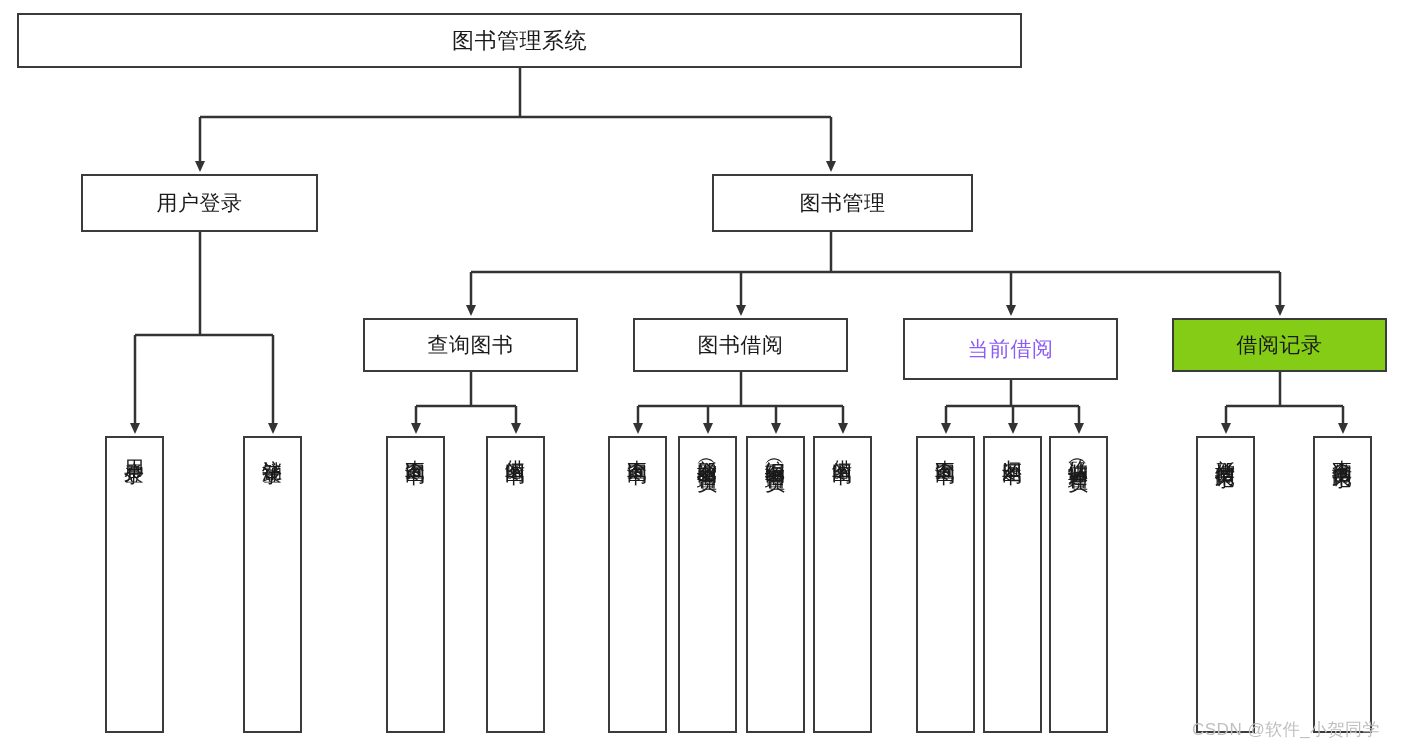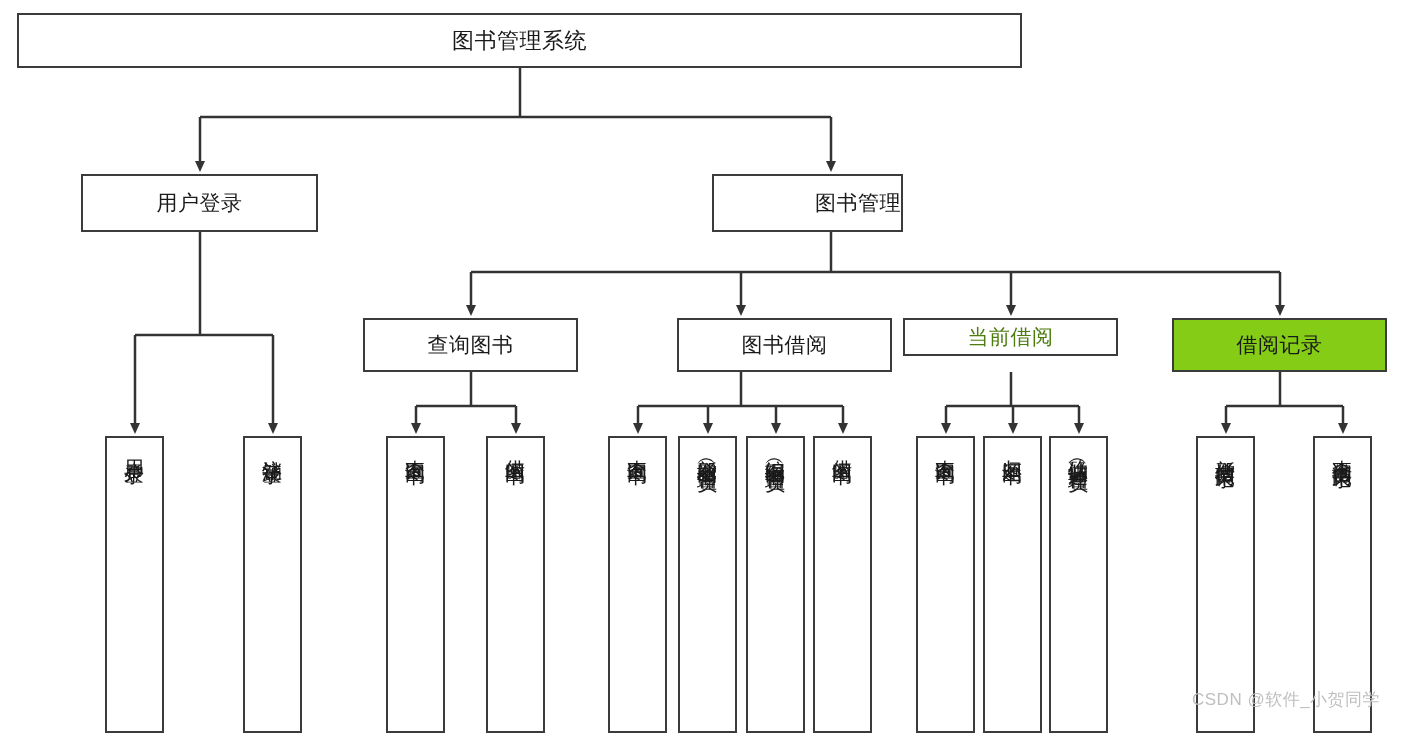--- a/index.html
+++ b/index.html
@@ -115,30 +115,30 @@
         <path d="M1343,406 L1343,424" stroke="#333333" stroke-width="2.5" fill="none" marker-end="url(#arrow)"></path>
       </g>
   </svg>
   <div id="node-layer">
       <div class="node horizontal root" style="left: 17px; top: 13px; width: 1005px; height: 55px; border-color: rgb(59, 59, 59); background: rgb(255, 255, 255); color: rgb(26, 26, 26);">
         <span class="label">图书管理系统</span>
       </div>
       <div class="node horizontal" style="left: 81px; top: 174px; width: 237px; height: 58px; border-color: rgb(59, 59, 59); background: rgb(255, 255, 255); color: rgb(26, 26, 26);">
         <span class="label">用户登录</span>
       </div>
-      <div class="node horizontal" style="left: 712px; top: 174px; width: 191px; height: 58px; border-color: rgb(59, 59, 59); background: rgb(255, 255, 255); color: rgb(26, 26, 26); justify-content: flex-end;">
+      <div class="node horizontal" style="left: 712px; top: 174px; width: 261px; height: 58px; border-color: rgb(59, 59, 59); background: rgb(255, 255, 255); color: rgb(26, 26, 26);">
         <span class="label">图书管理</span>
       </div>
       <div class="node horizontal" style="left: 363px; top: 318px; width: 215px; height: 54px; border-color: rgb(59, 59, 59); background: rgb(255, 255, 255); color: rgb(26, 26, 26);">
         <span class="label">查询图书</span>
       </div>
-      <div class="node horizontal" style="left: 633px; top: 318px; width: 215px; height: 54px; border-color: rgb(59, 59, 59); background: rgb(255, 255, 255); color: rgb(26, 26, 26); margin-left: 44px;">
+      <div class="node horizontal" style="left: 633px; top: 318px; width: 215px; height: 54px; border-color: rgb(59, 59, 59); background: rgb(255, 255, 255); color: rgb(26, 26, 26);">
         <span class="label">图书借阅</span>
       </div>
-      <div class="node horizontal" style="left: 903px; top: 318px; width: 215px; height: 38px; border-color: rgb(59, 59, 59); background: rgb(255, 255, 255); color: #4d7c0f;">
+      <div class="node horizontal" style="left: 903px; top: 318px; width: 215px; height: 62px; border-color: rgb(59, 59, 59); background: rgb(255, 255, 255); color: #8b5cf6;">
         <span class="label">当前借阅</span>
       </div>
       <div class="node horizontal" style="left: 1172px; top: 318px; width: 215px; height: 54px; border-color: rgb(59, 59, 59); background: #84cc16; color: rgb(26, 26, 26);">
         <span class="label">借阅记录</span>
       </div>
       <div class="node vertical" style="left: 105px; top: 436px; width: 59px; height: 297px; border-color: rgb(59, 59, 59); background: rgb(255, 255, 255); color: rgb(26, 26, 26);">
         <span class="label">用户登录</span>
       </div>
       <div class="node vertical" style="left: 243px; top: 436px; width: 59px; height: 297px; border-color: rgb(59, 59, 59); background: rgb(255, 255, 255); color: rgb(26, 26, 26);">
         <span class="label">注销登录</span>
@@ -170,14 +170,14 @@
       <div class="node vertical" style="left: 1049px; top: 436px; width: 59px; height: 297px; border-color: rgb(59, 59, 59); background: rgb(255, 255, 255); color: rgb(26, 26, 26);">
         <span class="label">确认归还（管理员）</span>
       </div>
       <div class="node vertical" style="left: 1196px; top: 436px; width: 59px; height: 297px; border-color: rgb(59, 59, 59); background: rgb(255, 255, 255); color: rgb(26, 26, 26);">
         <span class="label">新增借阅记录</span>
       </div>
       <div class="node vertical" style="left: 1313px; top: 436px; width: 59px; height: 297px; border-color: rgb(59, 59, 59); background: rgb(255, 255, 255); color: rgb(26, 26, 26);">
         <span class="label">查询借阅记录</span>
       </div>
     </div>
-  <div class="watermark" style="left: 1192px; top: 688px; color: rgb(191, 191, 191);">CSDN @软件_小贺同学</div>
+  <div class="watermark" style="left: 1192px; top: 718px; color: rgb(191, 191, 191);">CSDN @软件_小贺同学</div>
 </div>
 
 </body></html>

